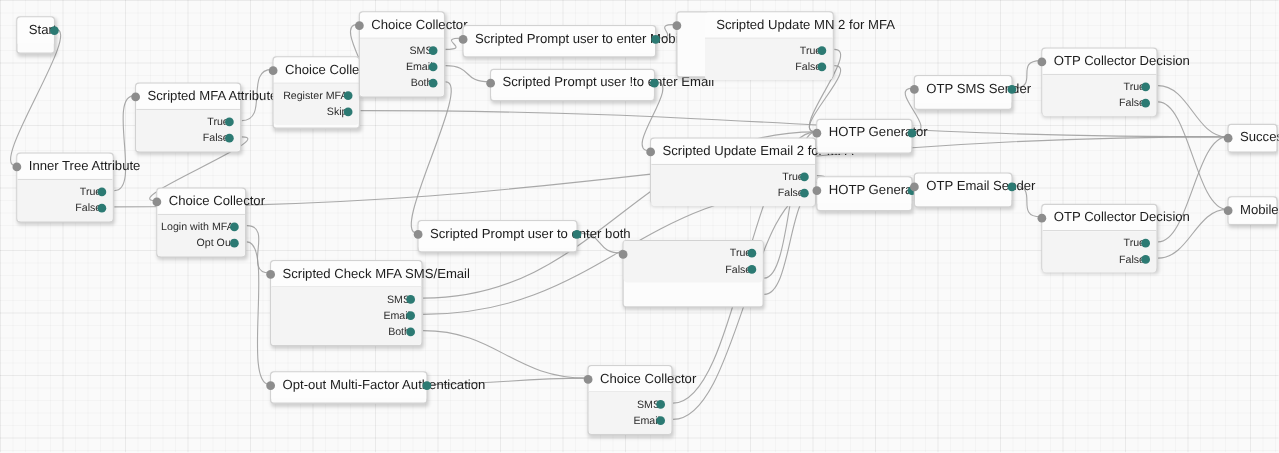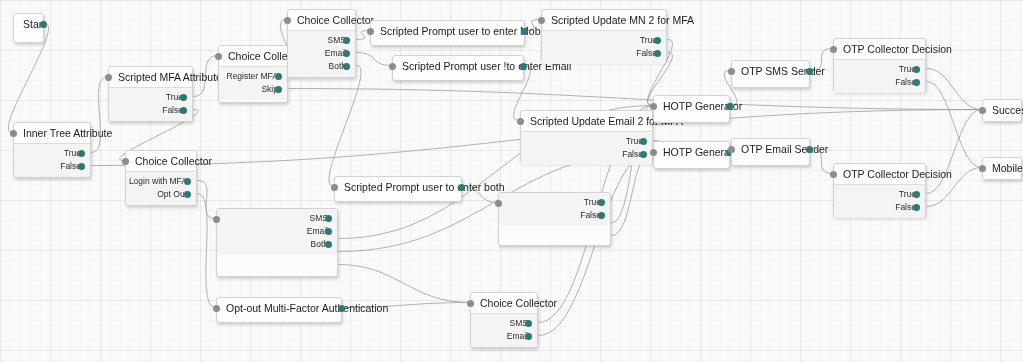--- a/index.html
+++ b/index.html
@@ -185,21 +185,21 @@
       <div class="node no-body title-only" style="left: 370px; top: 20px; width: 155px; height: 26px;">
         <div class="node-header">Scripted Prompt user to enter Mobile number</div>
         <span class="dot in"></span>
         <span class="dot out-inline"></span>
       </div>
       <div class="node no-body title-only" style="left: 392px; top: 55px; width: 132px; height: 26px;">
         <div class="node-header">Scripted Prompt user !to enter Email</div>
         <span class="dot in"></span>
         <span class="dot out-inline"></span>
       </div>
-      <div class="node has-body" style="left: 541px; top: 9px; width: 126px; height: 53px;">
+      <div class="node has-body" style="left: 541px; top: 9px; width: 126px; height: 53px; padding-left: 22px;">
         <div class="node-header">Scripted Update MN 2 for MFA</div>
         <span class="dot in"></span>
         <div class="node-body">
           <div class="port-row"><span>True</span><span class="dot out"></span></div>
           <div class="port-row"><span>False</span><span class="dot out"></span></div>
         </div>
       </div>
       <div class="node has-body" style="left: 520px; top: 110px; width: 133px; height: 53px;">
         <div class="node-header">Scripted Update Email 2 for MFA</div>
         <span class="dot in"></span>
@@ -246,20 +246,21 @@
       </div>
       <div class="node no-body title-only" style="left: 982px; top: 99px; width: 40px; height: 23px;">
         <div class="node-header">Success</div>
         <span class="dot in"></span>
       </div>
       <div class="node no-body title-only" style="left: 982px; top: 157px; width: 40px; height: 23px;">
         <div class="node-header">Mobile</div>
         <span class="dot in"></span>
       </div>
       <div class="node has-body" style="left: 216px; top: 208px; width: 122px; height: 69px;">
+        <div class="node-header">Scripted Check MFA SMS/Email</div>
         <span class="dot in"></span>
         <div class="node-body">
           <div class="port-row"><span>SMS</span><span class="dot out"></span></div>
           <div class="port-row"><span>Email</span><span class="dot out"></span></div>
           <div class="port-row"><span>Both</span><span class="dot out"></span></div>
         </div>
       </div>
       <div class="node no-body title-only" style="left: 334px; top: 176px; width: 128px; height: 26px;">
         <div class="node-header">Scripted Prompt user to enter both</div>
         <span class="dot in"></span>

